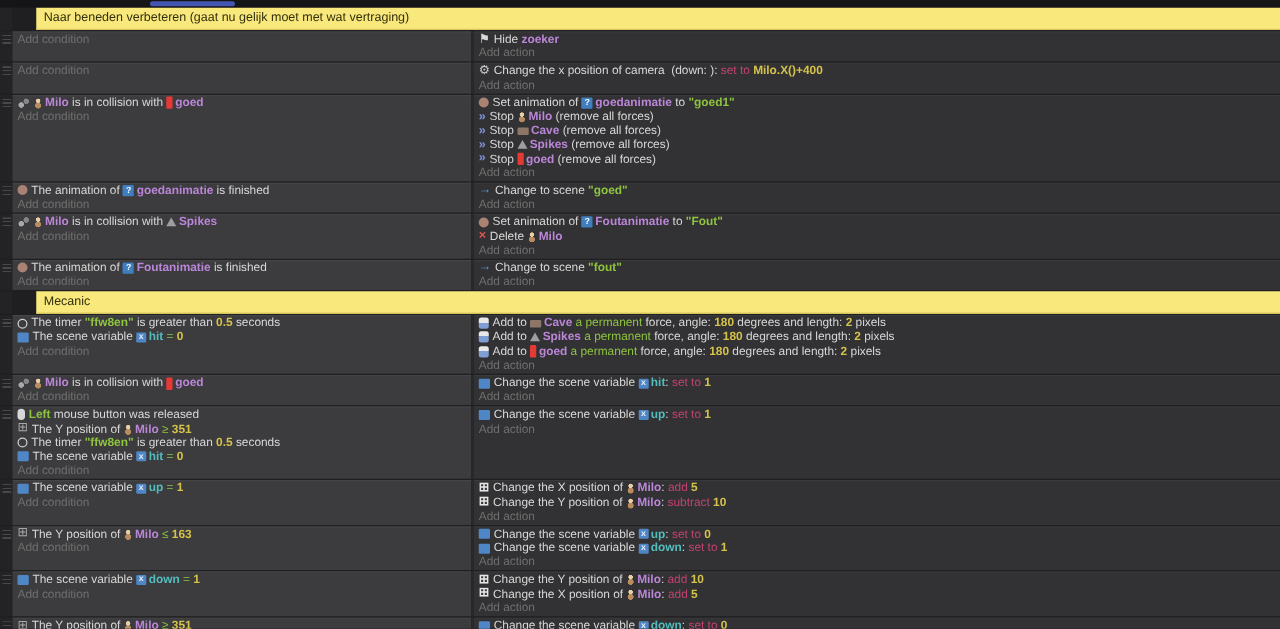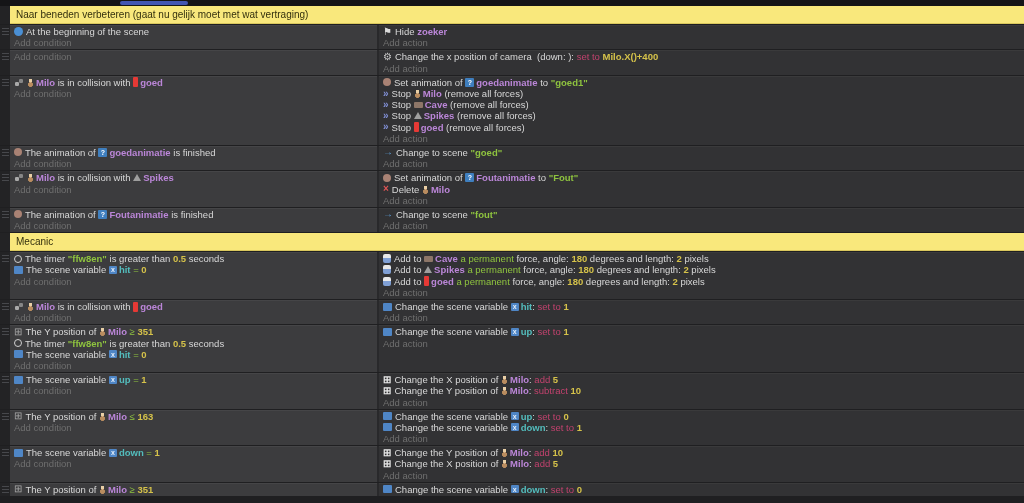--- a/index.html
+++ b/index.html
@@ -9,21 +9,21 @@
     font-family:"Liberation Sans", sans-serif;
     -webkit-font-smoothing:antialiased;
   }
   #topbar{height:6px;background:#151517;position:relative;}
   #topbar .thumb{position:absolute;left:120px;top:1px;width:68px;height:4px;background:#4356b2;border-radius:2px;}
   .row{display:flex;margin-bottom:1px;}
   .gutter{width:10px;flex:none;background:#232325;display:flex;justify-content:center;align-items:flex-start;}
   .handle{margin-top:3px;width:7px;height:8px;
     background:repeating-linear-gradient(180deg,#47484c 0,#47484c 1px,rgba(0,0,0,0) 1px,rgba(0,0,0,0) 3px);}
   .comment{flex:1;background:#f9e87c;color:#33300e;font-size:10px;display:flex;align-items:center;
-    padding-left:6px;height:17px;border-bottom:1px solid #d9c75d;}
+    padding-left:6px;height:17px;border-bottom:1px solid #d9c75d;margin-left:19px;}
   .cond{width:367px;flex:none;background:#3c3c3e;padding:1px 0 1px 0;box-shadow:inset 0 1px 0 rgba(255,255,255,0.05);}
   .vdiv{width:2px;flex:none;background:#29292b;}
   .act{flex:1;background:#323234;padding:1px 0 1px 0;box-shadow:inset 0 1px 0 rgba(255,255,255,0.04);}
   .line{display:flex;align-items:center;height:11.2px;padding-left:4px;font-size:9.5px;color:#dcdcdc;overflow:hidden;}
   .add-line{color:#6f6f6f;}
   .seg{white-space:pre;}
   .sp{color:#d8d8d8;}
   .so{color:#bb86d8;font-weight:bold;}
   .sv{color:#53bdbd;font-weight:bold;}
   .ss{color:#8fc43f;font-weight:bold;}
@@ -56,24 +56,20 @@
 <div id="sheet">
     <div class="row">
       <div class="gutter"></div>
       <div class="comment">Naar beneden verbeteren (gaat nu gelijk moet met wat vertraging)</div>
     </div>
     <div class="row">
       <div class="gutter">
         <div class="handle"></div>
       </div>
       <div class="cond">
-        <div class="line">
-          <span class="icon sh-circle" style="width: 9px; height: 9px; background: rgb(74, 143, 212);"></span>
-          <span class="seg sp">At the beginning of the scene</span>
-        </div>
         <div class="line add-line">Add condition</div>
       </div>
       <div class="vdiv"></div>
       <div class="act">
         <div class="line">
           <span class="icon glyph" style="color: rgb(218, 218, 218);">⚑</span>
           <span class="seg sp">Hide </span>
           <span class="seg so">zoeker</span>
         </div>
         <div class="line add-line">Add action</div>
@@ -331,20 +327,25 @@
         </div>
         <div class="line add-line">Add action</div>
       </div>
     </div>
     <div class="row">
       <div class="gutter">
         <div class="handle"></div>
       </div>
       <div class="cond">
         <div class="line">
+          <span class="icon sh-mouse" style="width: 6px; height: 9px; background: rgb(216, 216, 216);"></span>
+          <span class="seg ss">Left</span>
+          <span class="seg sp"> mouse button was released</span>
+        </div>
+        <div class="line">
           <span class="icon glyph" style="color: rgb(168, 168, 168);">⊞</span>
           <span class="seg sp">The Y position of </span>
           <span class="icon inline sh-sprite" style="width: 7px; height: 9px;"></span>
           <span class="seg so">Milo</span>
           <span class="seg sg"> ≥ </span>
           <span class="seg sn">351</span>
         </div>
         <div class="line">
           <span class="icon sh-ring" style="width: 8px; height: 8px; border: 1px solid rgb(207, 207, 207);"></span>
           <span class="seg sp">The timer </span>

